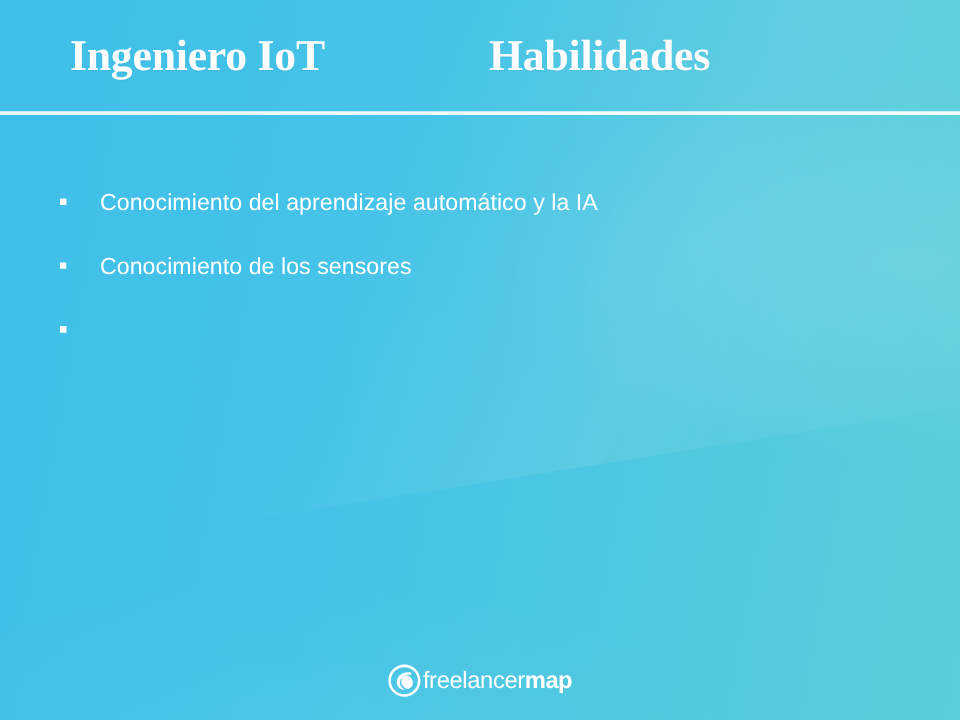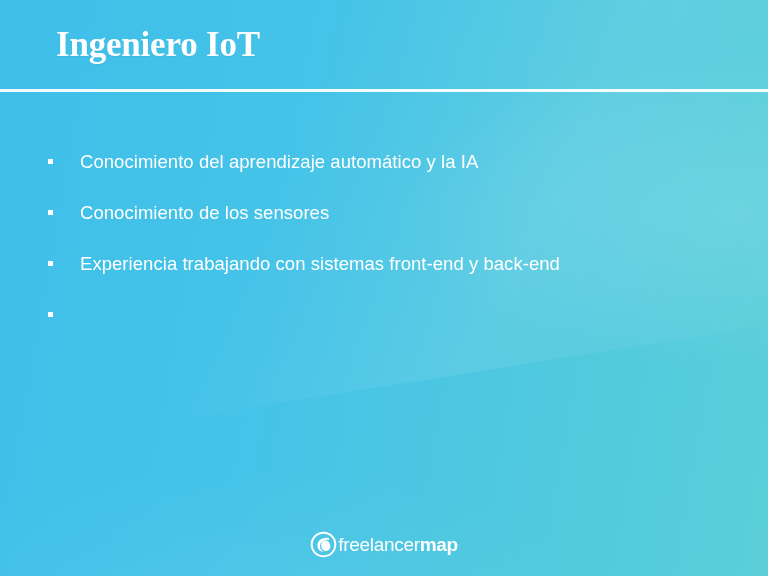--- a/index.html
+++ b/index.html
@@ -152,39 +152,39 @@
 <body>
 
 <div class="slide">
 
   <div class="swoosh-a"></div>
   <div class="swoosh-b"></div>
   <div class="swoosh-c"></div>
 
   <div class="header">
     <div class="header-title">Ingeniero IoT</div>
+    <div class="header-section">Habilidades</div>
   </div>
   <div class="header-rule"></div>
 
   <div class="content">
     <ul class="bullet-list">
       <li class="bullet-item">
         <span class="marker"></span>
       </li>
       <li class="bullet-item">
         <span class="marker"></span>
         <span>Conocimiento del aprendizaje automático y la IA</span>
       </li>
       <li class="bullet-item">
         <span class="marker"></span>
         <span>Conocimiento de los sensores</span>
       </li>
       <li class="bullet-item">
         <span class="marker"></span>
-        <span>Experiencia trabajando con sistemas front-end y back-end</span>
       </li>
       <li class="bullet-item">
         <span class="marker"></span>
       </li>
     </ul>
   </div>
 
   <div class="footer">
     <div class="logo">
       <svg class="logo-mark" viewBox="0 0 32 32">

